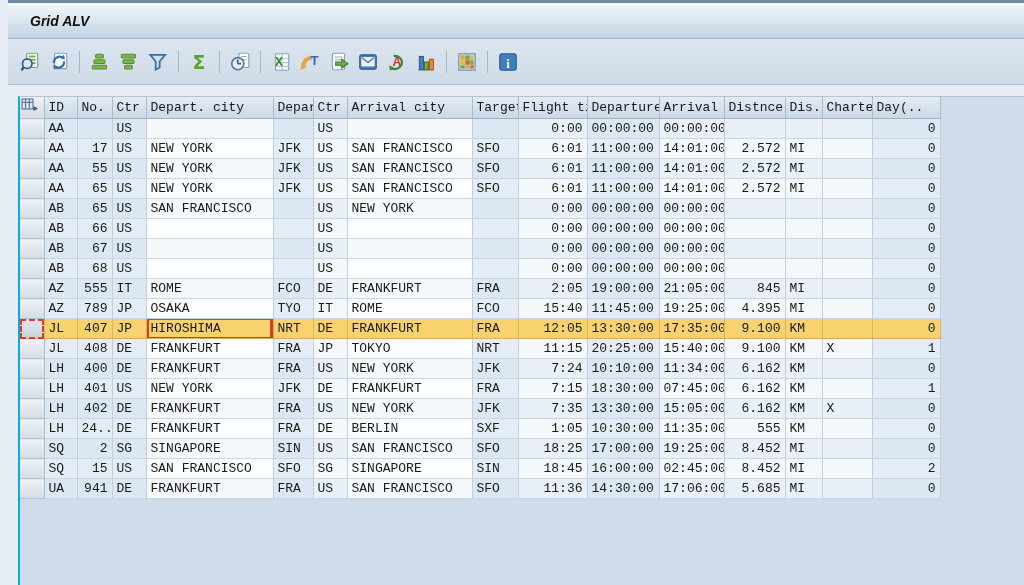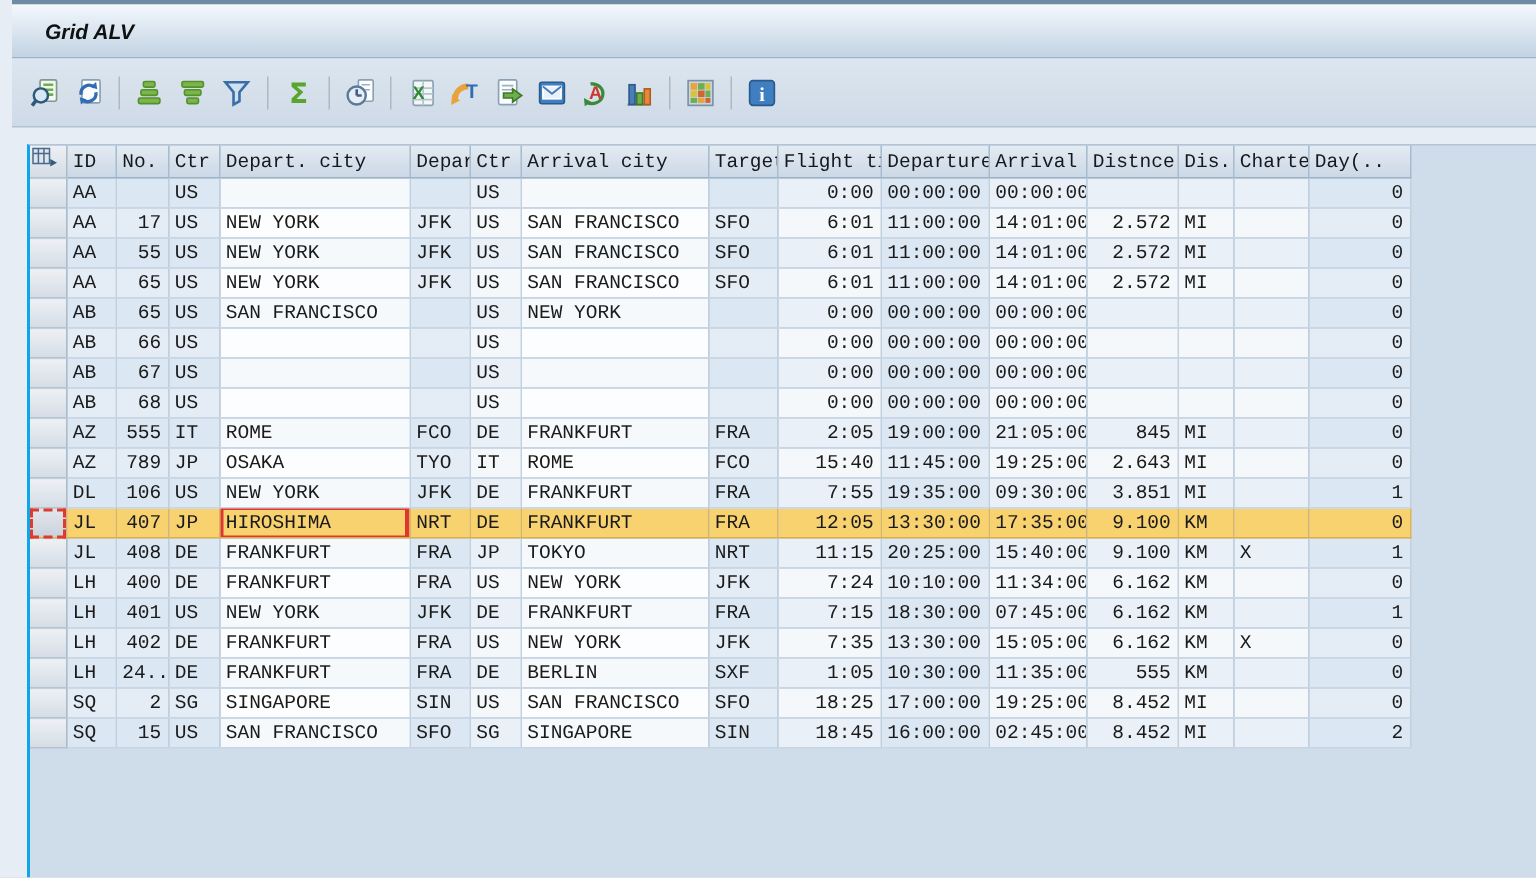--- a/index.html
+++ b/index.html
@@ -450,44 +450,26 @@
           <td class="tint num">789</td>
           <td class="tint">JP</td>
           <td class="bright">OSAKA</td>
           <td class="tint">TYO</td>
           <td>IT</td>
           <td class="bright">ROME</td>
           <td class="tint">FCO</td>
           <td class="num">15:40</td>
           <td class="tint">11:45:00</td>
           <td>19:25:00</td>
-          <td class="num">2.643</td>
-          <td>MI</td>
-          <td></td>
-          <td class="tint num">0</td>
-        </tr>
-
-        <tr>
-          <td class="c-sel"></td>
-          <td class="tint">DL</td>
-          <td class="tint num">106</td>
-          <td class="tint">US</td>
-          <td class="bright">NEW YORK</td>
-          <td class="tint">JFK</td>
-          <td>DE</td>
-          <td class="bright">FRANKFURT</td>
-          <td class="tint">FRA</td>
-          <td class="num">7:55</td>
-          <td class="tint">19:35:00</td>
-          <td>09:30:00</td>
-          <td class="num">3.851</td>
-          <td>MI</td>
-          <td></td>
-          <td class="tint num">1</td>
-        </tr>
+          <td class="num">4.395</td>
+          <td>MI</td>
+          <td></td>
+          <td class="tint num">0</td>
+        </tr>
+
 
         <tr class="selected">
           <td class="c-sel"></td>
           <td class="tint">JL</td>
           <td class="tint num">407</td>
           <td class="tint">JP</td>
           <td class="bright annotated">HIROSHIMA<div class="redbox"></div></td>
           <td class="tint">NRT</td>
           <td>DE</td>
           <td class="bright">FRANKFURT</td>
@@ -628,15 +610,33 @@
           <td class="tint">SIN</td>
           <td class="num">18:45</td>
           <td class="tint">16:00:00</td>
           <td>02:45:00</td>
           <td class="num">8.452</td>
           <td>MI</td>
           <td></td>
           <td class="tint num">2</td>
         </tr>
 
+        <tr>
+          <td class="c-sel"></td>
+          <td class="tint">UA</td>
+          <td class="tint num">941</td>
+          <td class="tint">DE</td>
+          <td class="bright">FRANKFURT</td>
+          <td class="tint">FRA</td>
+          <td>US</td>
+          <td class="bright">SAN FRANCISCO</td>
+          <td class="tint">SFO</td>
+          <td class="num">11:36</td>
+          <td class="tint">14:30:00</td>
+          <td>17:06:00</td>
+          <td class="num">5.685</td>
+          <td>MI</td>
+          <td></td>
+          <td class="tint num">0</td>
+        </tr>
       </tbody>
   </table>
 </div>
 
 </body></html>

